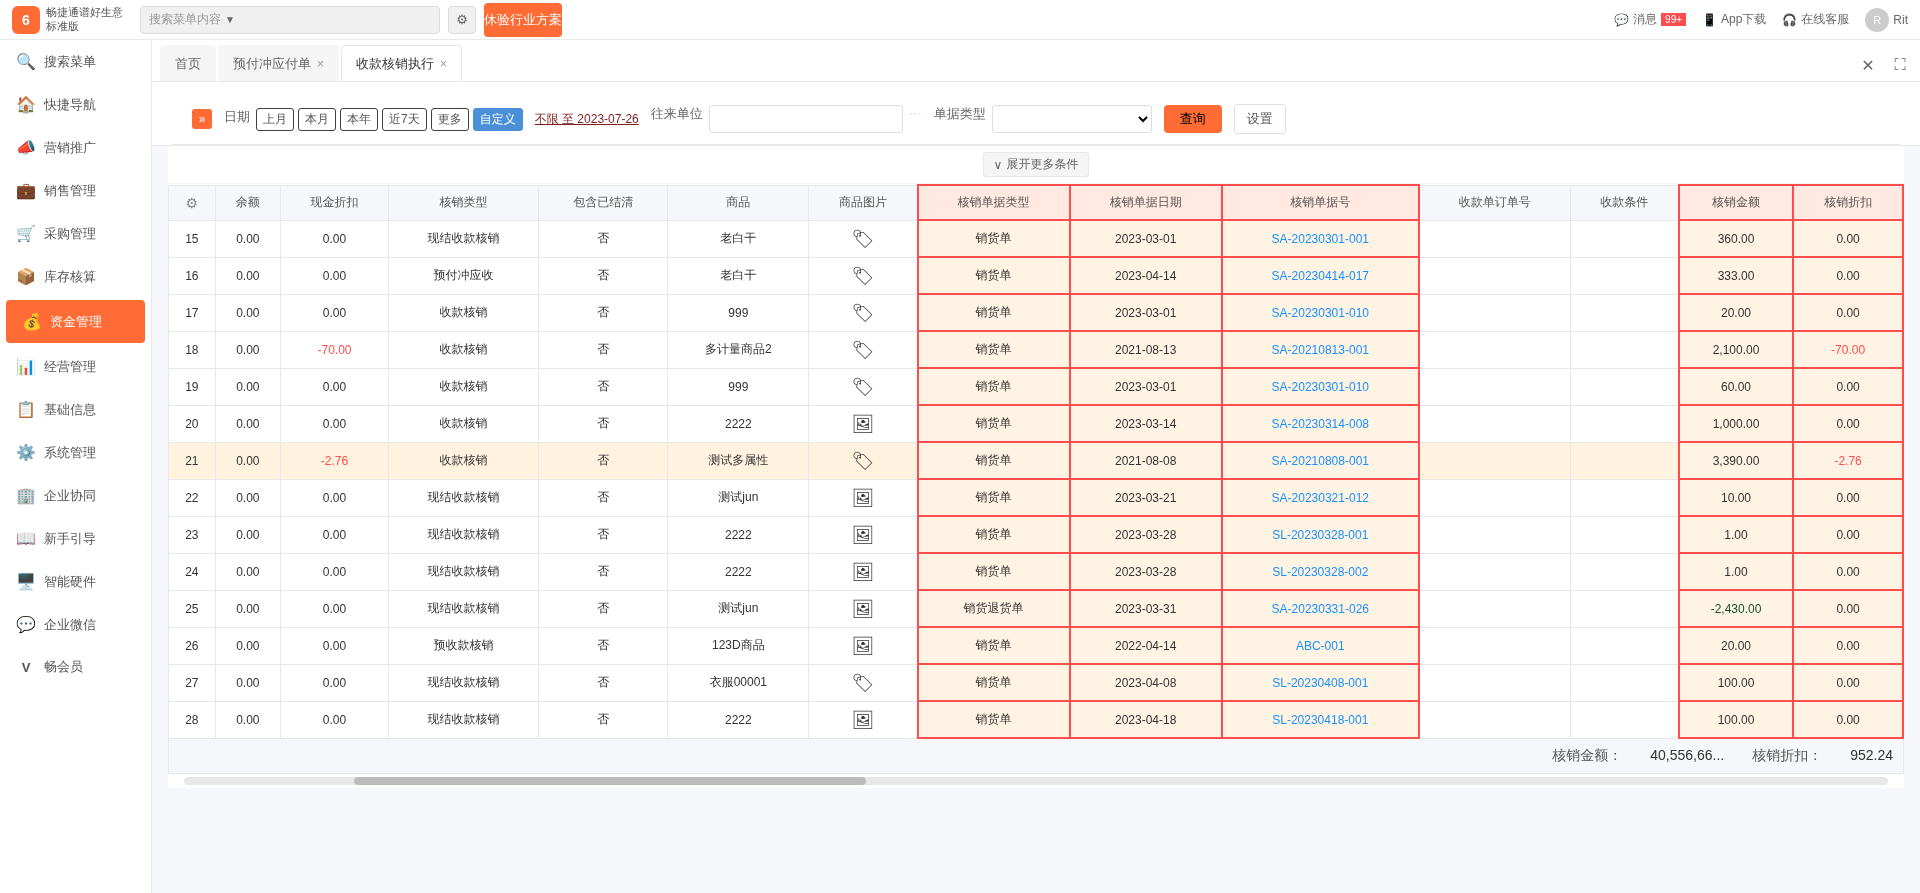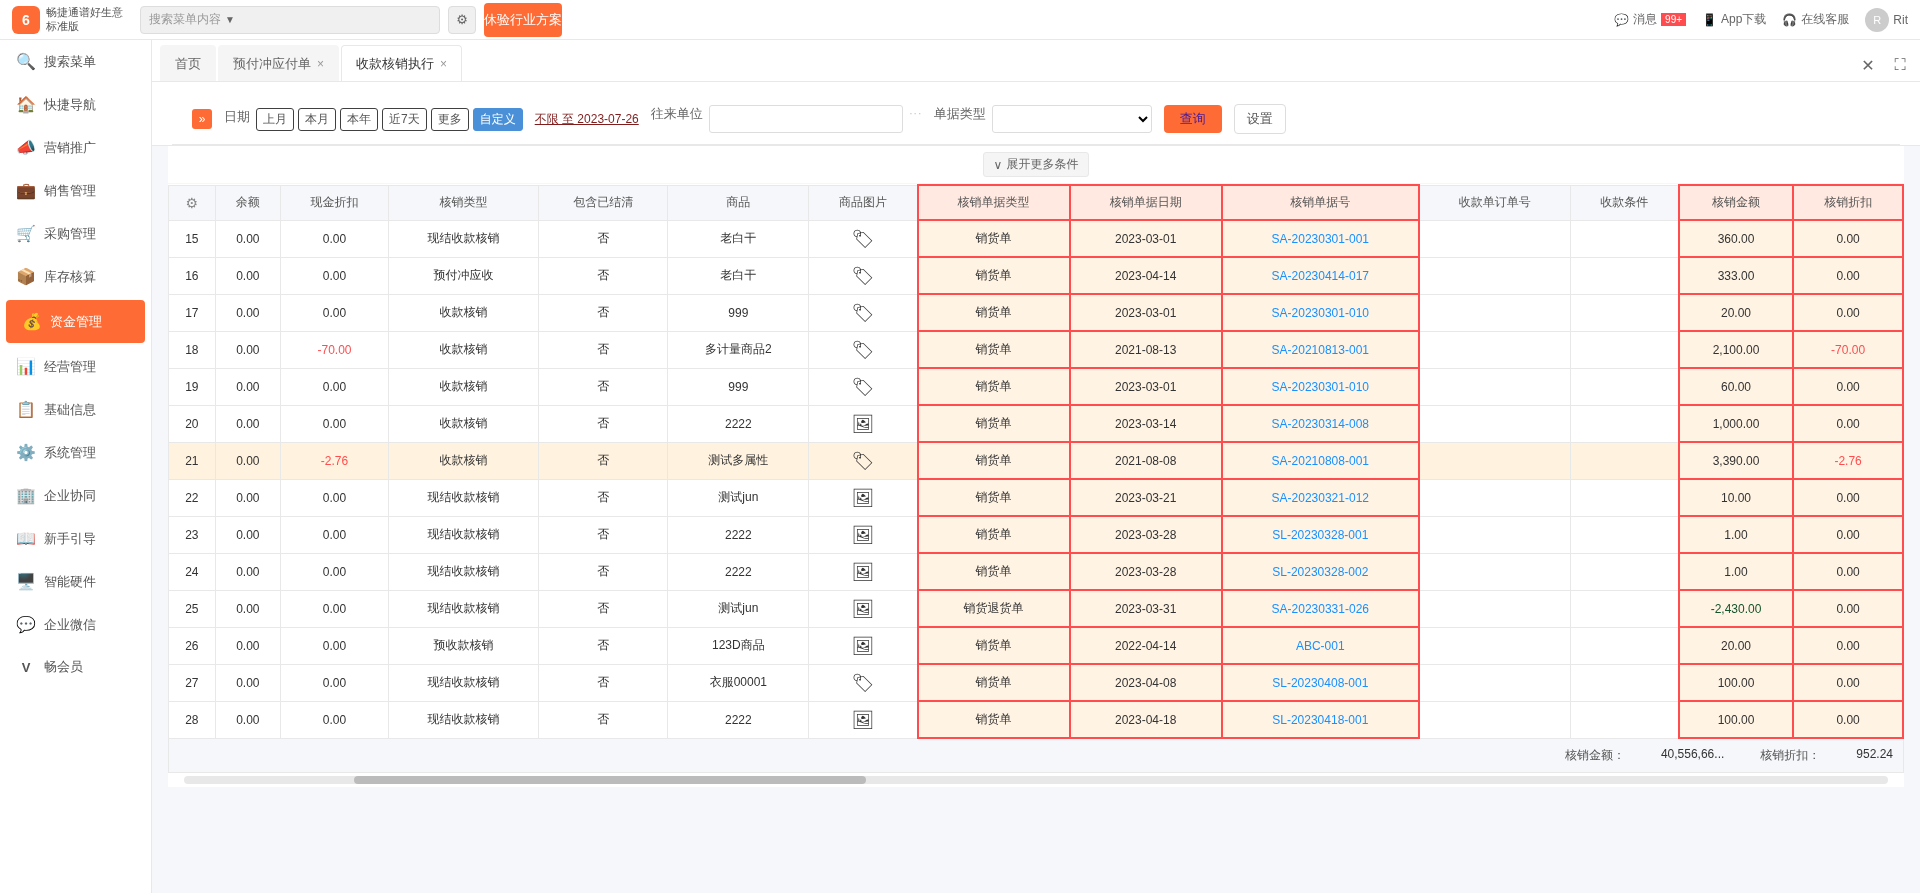--- a/index.html
+++ b/index.html
@@ -143,21 +143,21 @@
     .filter-input {
       border: 1px solid #ddd; border-radius: 3px; padding: 4px 8px;
       font-size: 13px; height: 28px; min-width: 160px; color: #333;
     }
     .filter-dots { color: #ccc; }
     .filter-select {
       border: 1px solid #ddd; border-radius: 3px; padding: 4px 8px;
       font-size: 13px; height: 28px; min-width: 160px; background: #fff;
     }
     .query-btn {
-      background: #ff6b35; color: #4c1d95; border: none;
+      background: #ff6b35; color: #000000; border: none;
       border-radius: 4px; padding: 5px 16px; cursor: pointer; font-size: 13px;
     }
     .settings-btn {
       background: #fff; color: #555; border: 1px solid #ddd;
       border-radius: 4px; padding: 5px 12px; cursor: pointer; font-size: 13px;
     }
     .expand-more {
       background: #f5f5f5; border: 1px solid #e8e8e8; border-radius: 3px;
       padding: 3px 10px; cursor: pointer; font-size: 12px; color: #666;
       display: flex; align-items: center; gap: 4px; margin: 0 auto;
@@ -189,22 +189,22 @@
 
     .col-highlight { background: #fff3e3 !important; border: 2px solid #ff4d4f !important; }
     .col-highlight-header { background: #ffe9e0 !important; border: 2px solid #ff4d4f !important; }
 
     .link-text { color: #1890ff; cursor: pointer; text-decoration: none; }
     .negative { color: #ff4d4f; }
     .positive-red { color: #14532d; font-weight: 500; }
 
     .table-footer {
       background: #f5f7fa; border: 1px solid #e8e8e8; border-top: none;
-      padding: 8px 10px; display: flex; justify-content: flex-end; gap: 36px;
-      font-size: 12px; color: #555;
+      padding: 8px 10px; display: flex; justify-content: flex-end; gap: 28px;
+      font-size: 14px; color: #555;
     }
     .footer-val { font-weight: 500; color: #333; }
 
     .scrollbar-area {
       background: #fff; padding: 3px 16px;
       display: flex; align-items: center;
     }
     .scroll-track {
       height: 8px; background: #e8e8e8; border-radius: 4px; flex: 1;
       position: relative;

